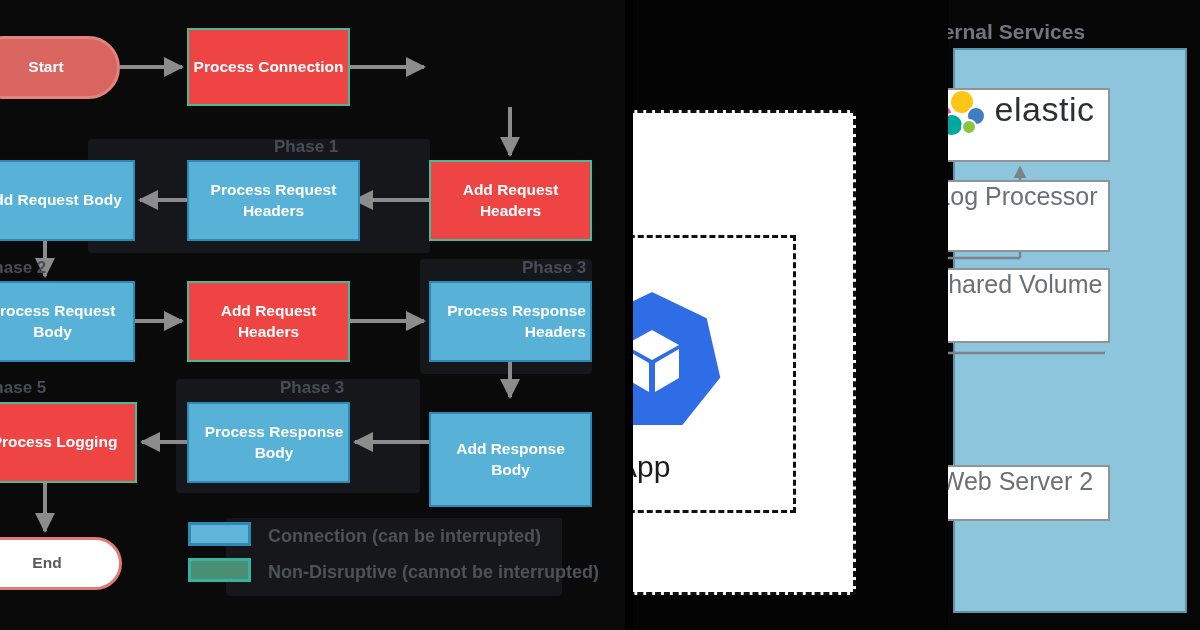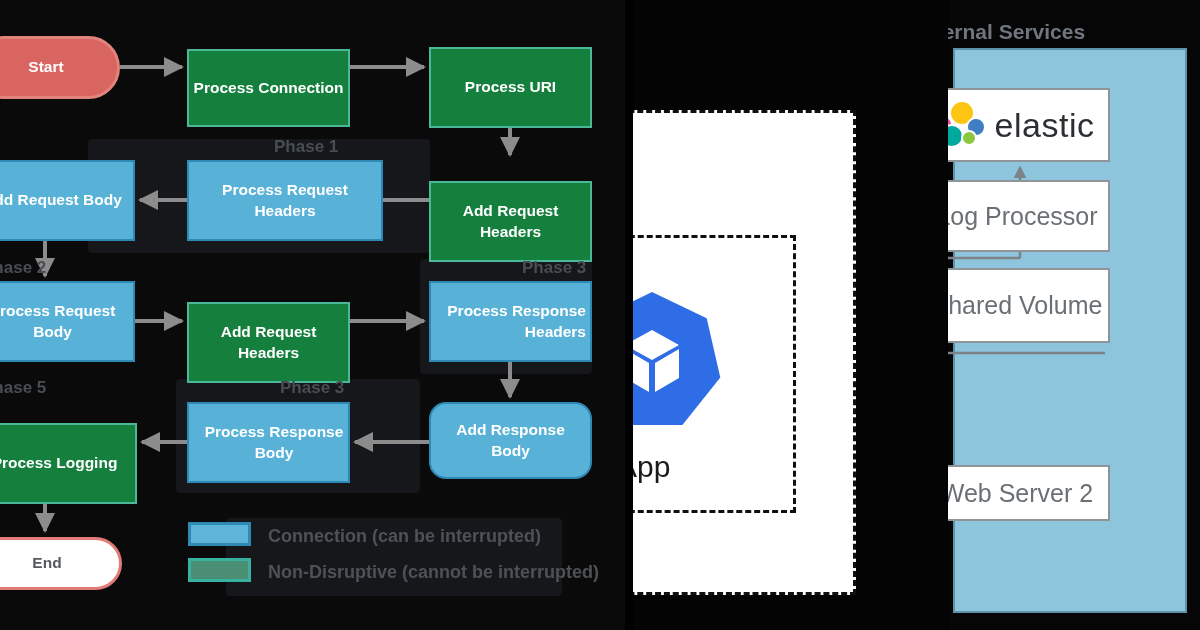--- a/index.html
+++ b/index.html
@@ -5,35 +5,35 @@
   html,body{margin:0;padding:0;background:#000;}
   #canvas{position:relative;width:1200px;height:630px;background:#000;overflow:hidden;
           font-family:"Liberation Sans",sans-serif;}
   .panel{position:absolute;top:0;height:630px;overflow:hidden;}
   
   #left{left:0;width:625px;background:#0a0a0b;}
   .ghost{position:absolute;background:#15171b;border-radius:4px;}
   .fc-node{position:absolute;display:flex;align-items:center;justify-content:center;
            text-align:center;color:#fff;font-size:15.5px;font-weight:600;line-height:1.35;
            box-sizing:border-box;padding:4px;}
-  .green{background:#15803d;border:2px solid #4bb89a;margin-top:21px;}
+  .green{background:#ef4444;border:2px solid #4bb89a;}
   .blue{background:#58b2d8;border:2px solid #2e8ab5;}
   .pill{border-radius:32px;}
   .n-start{left:-28px;top:36px;width:148px;height:63px;background:#d96560;border:3px solid #e2837e;}
   .n-pc{left:187px;top:28px;width:163px;height:78px;}
   .n-uri{left:429px;top:26px;width:163px;height:81px;}
   .n-arb{left:-30px;top:160px;width:165px;height:81px;}
-  .n-prh{left:187px;top:160px;width:196px;height:81px;}
+  .n-prh{left:187px;top:160px;width:173px;height:81px;}
   .n-arh1{left:429px;top:160px;width:163px;height:81px;}
   .n-prb{left:-30px;top:281px;width:165px;height:81px;}
   .n-arh2{left:187px;top:281px;width:163px;height:81px;}
   .n-presph{left:429px;top:281px;width:163px;height:81px;text-align:right;}
   .n-plog{left:-28px;top:402px;width:165px;height:81px;}
   .n-prespb{left:187px;top:402px;width:163px;height:81px;padding-left:15px;}
-  .n-aresb{left:429px;top:402px;width:163px;height:77px;border-radius:17px;}
+  .n-aresb{left:429px;top:412px;width:163px;height:95px;}
   .n-end{left:-28px;top:537px;width:150px;height:53px;background:#fff;border:3px solid #e07b77;color:#555a5e;}
   .phase{position:absolute;color:#484d55;font-size:17px;font-weight:600;white-space:nowrap;}
   .ph1{left:274px;top:137px;} .ph2{left:-18px;top:258px;} .ph3{left:522px;top:258px;}
   .ph4{left:280px;top:378px;} .ph5{left:-18px;top:378px;}
   .swatch{width:63px;height:24px;box-sizing:border-box;}
   .sw-blue{position:absolute;left:188px;top:522px;background:#5fb4d9;border:3px solid #2e8ab5;}
   .sw-green{position:absolute;left:188px;top:558px;background:#4a8f74;border:3px solid #38b2a0;}
   .legend-label{position:absolute;left:268px;color:#4d5257;font-size:18px;font-weight:600;white-space:nowrap;}
   .ll1{top:526px;} .ll2{top:562px;}
   
@@ -43,21 +43,21 @@
   .inner-dashed{position:absolute;left:-40px;top:235px;width:197px;height:272px;
                 border:3px dashed #101010;}
   .app-label{position:absolute;left:-16px;top:450px;font-size:30px;color:#1b1b1b;font-weight:400;}
   .hept{position:absolute;left:-56px;top:287px;width:150px;height:150px;}
   
   #right{left:948px;width:252px;background:#060606;}
   .ext-title{position:absolute;left:-38px;top:20px;color:#70767d;font-size:21px;font-weight:600;white-space:nowrap;}
   .svc-container{position:absolute;left:5px;top:48px;width:234px;height:565px;background:#8cc5dc;
                  border:2px solid #5e93a9;box-sizing:border-box;}
   .svc-box{position:absolute;left:-24px;width:186px;background:#fff;border:2px solid #8f9499;
-           box-sizing:border-box;display:flex;align-items:center;justify-content:center;
+           box-sizing:border-box;display:flex;justify-content:center;
            color:#6b7075;font-size:25px;white-space:nowrap;}
   .b-elastic{top:88px;height:74px;gap:7px;}
   .b-log{top:180px;height:72px;} .b-shared{top:268px;height:75px;}
   .b-web1{top:367px;height:75px;} .b-web2{top:465px;height:56px;}
   .elastic-word{color:#2b2f33;font-size:34px;letter-spacing:.5px;}
   .conn{position:absolute;left:0;top:0;pointer-events:none;}
 </style>
 </head>
 <body>
 
@@ -89,23 +89,20 @@
         <line x1="187" y1="442" x2="142" y2="442" marker-end="url(#ah)"></line>
         <line x1="45" y1="483" x2="45" y2="531" marker-end="url(#ah)"></line>
       </g>
     </svg>
 
     <div class="fc-node pill n-start">
         <span>Start</span>
       </div>
     <div class="fc-node green n-pc">
         <span>Process Connection</span>
-      </div>
-    <div class="fc-node green n-uri">
-        <span>Process URI</span>
       </div>
     <div class="fc-node blue n-arb">
         <span>Add Request Body</span>
       </div>
     <div class="fc-node blue n-prh">
         <span>Process Request Headers</span>
       </div>
     <div class="fc-node green n-arh1">
         <span>Add Request Headers</span>
       </div>

